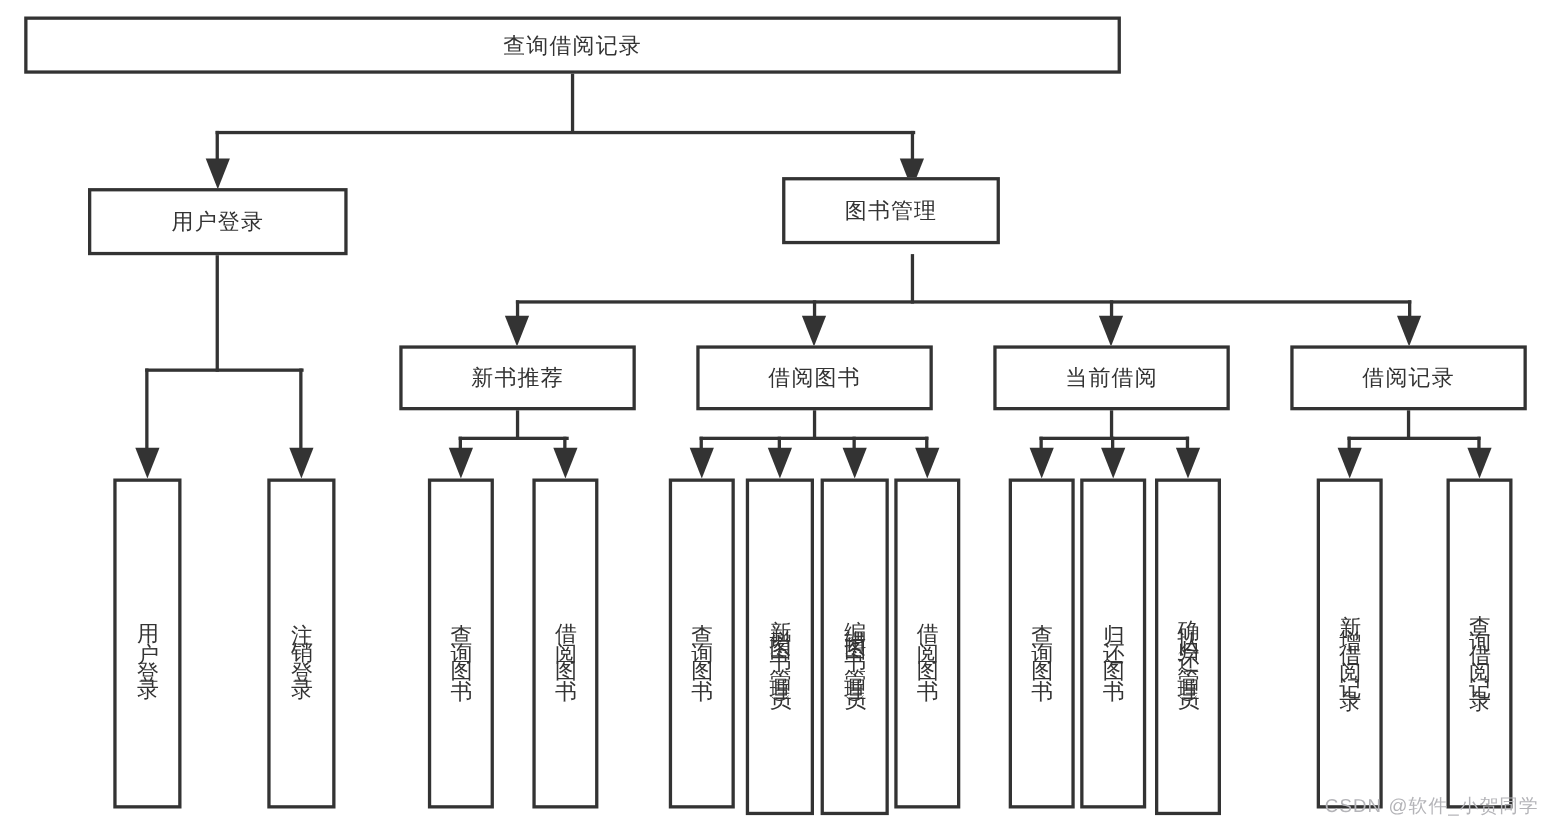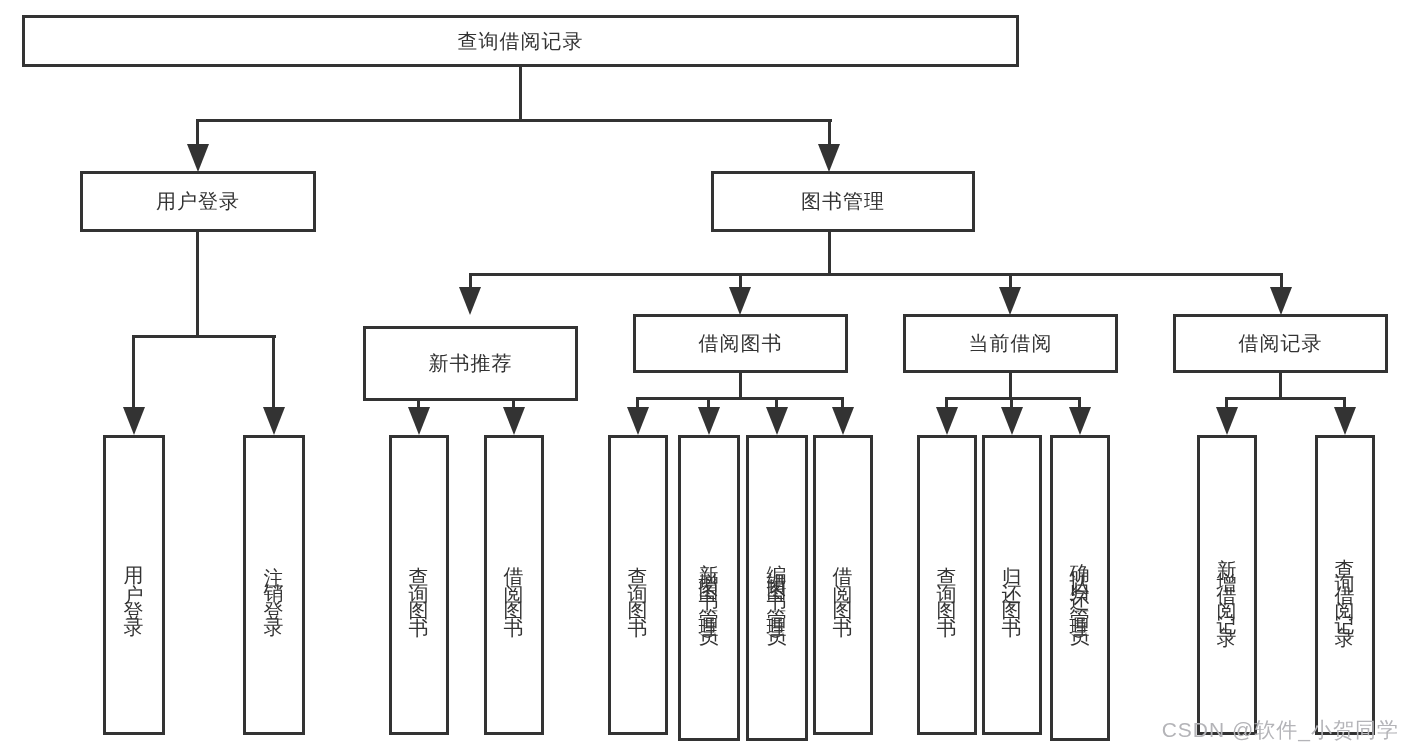--- a/index.html
+++ b/index.html
@@ -25,21 +25,21 @@
   .vl,.hl{position:absolute;background:#333;z-index:1;}
   .vl{width:3px;}
   .hl{height:3px;}
   
   .ar{
     position:absolute;width:0;height:0;z-index:1;
     border-left:11px solid transparent;border-right:11px solid transparent;
     border-top:28px solid #333;
   }
   .watermark{
-    position:absolute;right:6px;bottom:3px;font-size:21px;z-index:10;
+    position:absolute;right:6px;bottom:3px;font-size:17px;z-index:10;
     color:#b4b4b8;letter-spacing:1px;
   }
 </style>
 </head>
 <body>
 
 <div class="canvas">
 
   <div class="vl" style="left:519px;top:66px;height:55px"></div>
   <div class="hl" style="left:196px;top:119px;width:636px"></div>
@@ -100,25 +100,25 @@
   <div class="ar" style="left:1216px;top:407px"></div>
   <div class="ar" style="left:1334px;top:407px"></div>
 
   <div class="box hbox" style="left:22px;top:15px;width:997px;height:52px">
     <span>查询借阅记录</span>
   </div>
 
   <div class="box hbox" style="left:80px;top:171px;width:236px;height:61px">
     <span>用户登录</span>
   </div>
-  <div class="box hbox" style="left:711px;top:171px;width:264px;height:61px">
+  <div class="box hbox" style="left:711px;top:161px;width:198px;height:61px">
     <span>图书管理</span>
   </div>
 
-  <div class="box hbox" style="left:363px;top:326px;width:215px;height:75px">
+  <div class="box hbox" style="left:363px;top:314px;width:215px;height:59px">
     <span>新书推荐</span>
   </div>
   <div class="box hbox" style="left:633px;top:314px;width:215px;height:59px">
     <span>借阅图书</span>
   </div>
   <div class="box hbox" style="left:1173px;top:314px;width:215px;height:59px">
     <span>借阅记录</span>
   </div>
   <div class="box hbox" style="left:903px;top:314px;width:215px;height:59px">
     <span>当前借阅</span>

